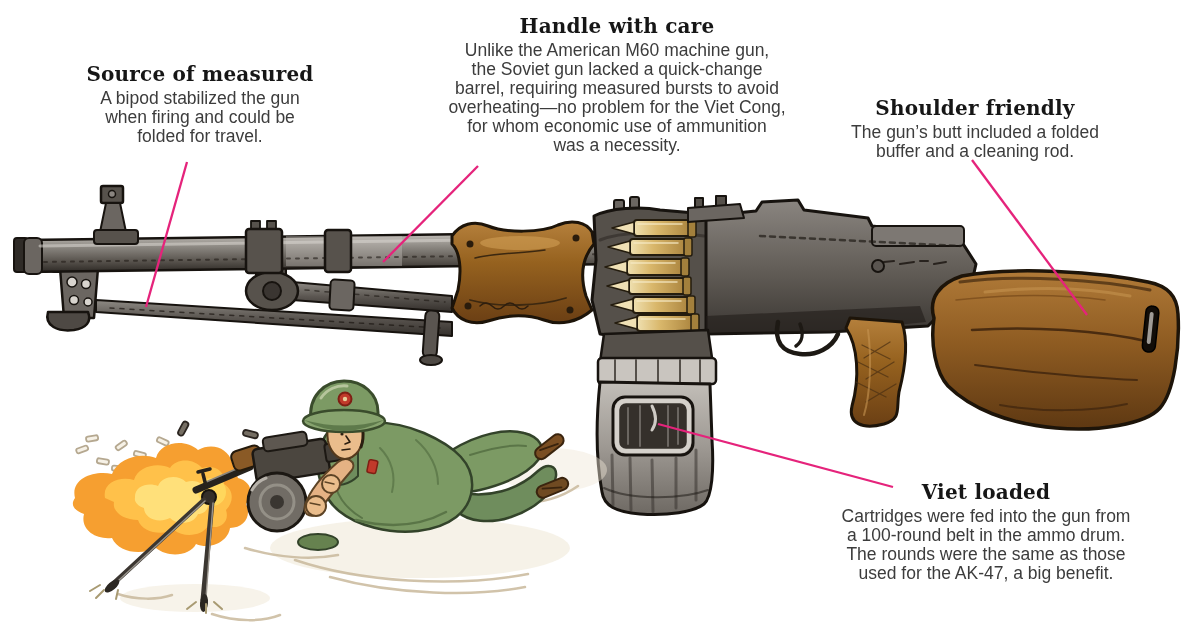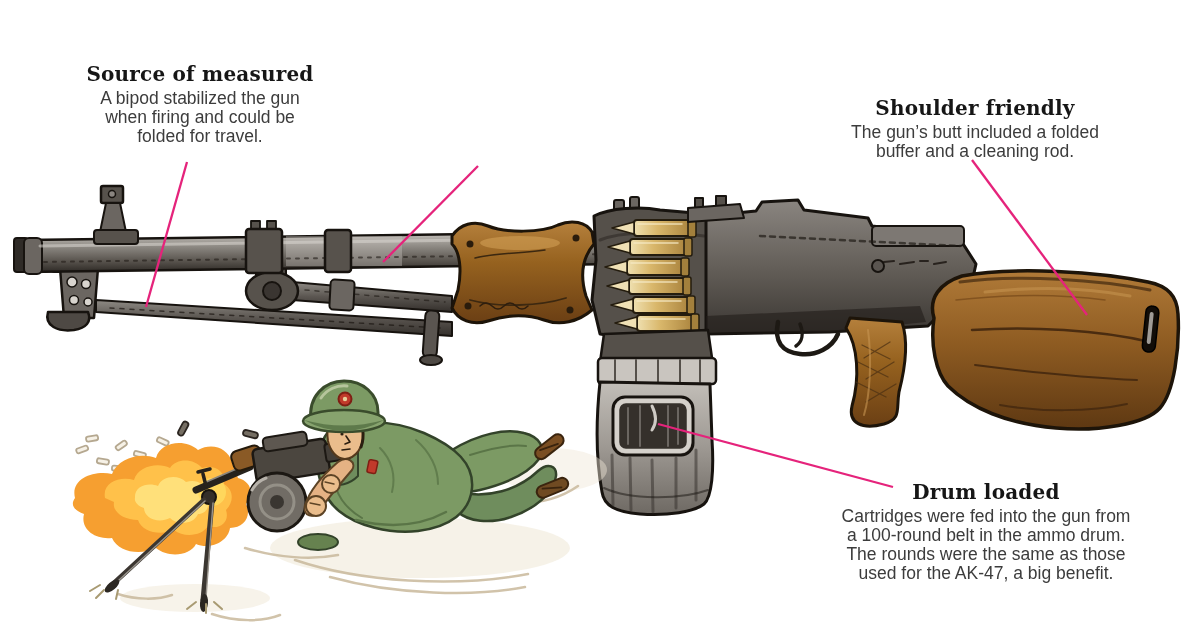--- a/index.html
+++ b/index.html
@@ -346,28 +346,37 @@
   </g>
 </svg>
 
 <div class="callout co-stability">
   <h3>Source of measured</h3>
   <p>A bipod stabilized the gun
 when firing and could be
 folded for travel.</p>
 </div>
 
+<div class="callout co-handle">
+  <h3>Handle with care</h3>
+  <p>Unlike the American M60 machine gun,
+the Soviet gun lacked a quick-change
+barrel, requiring measured bursts to avoid
+overheating—no problem for the Viet Cong,
+for whom economic use of ammunition
+was a necessity.</p>
+</div>
 
 <div class="callout co-shoulder">
   <h3>Shoulder friendly</h3>
   <p>The gun’s butt included a folded
 buffer and a cleaning rod.</p>
 </div>
 
 <div class="callout co-drum">
-  <h3>Drum loaded</h3>
+  <h3>Viet loaded</h3>
   <p>Cartridges were fed into the gun from
 a 100-round belt in the ammo drum.
 The rounds were the same as those
 used for the AK-47, a big benefit.</p>
 </div>
 
 </div>
 
 </body></html>

